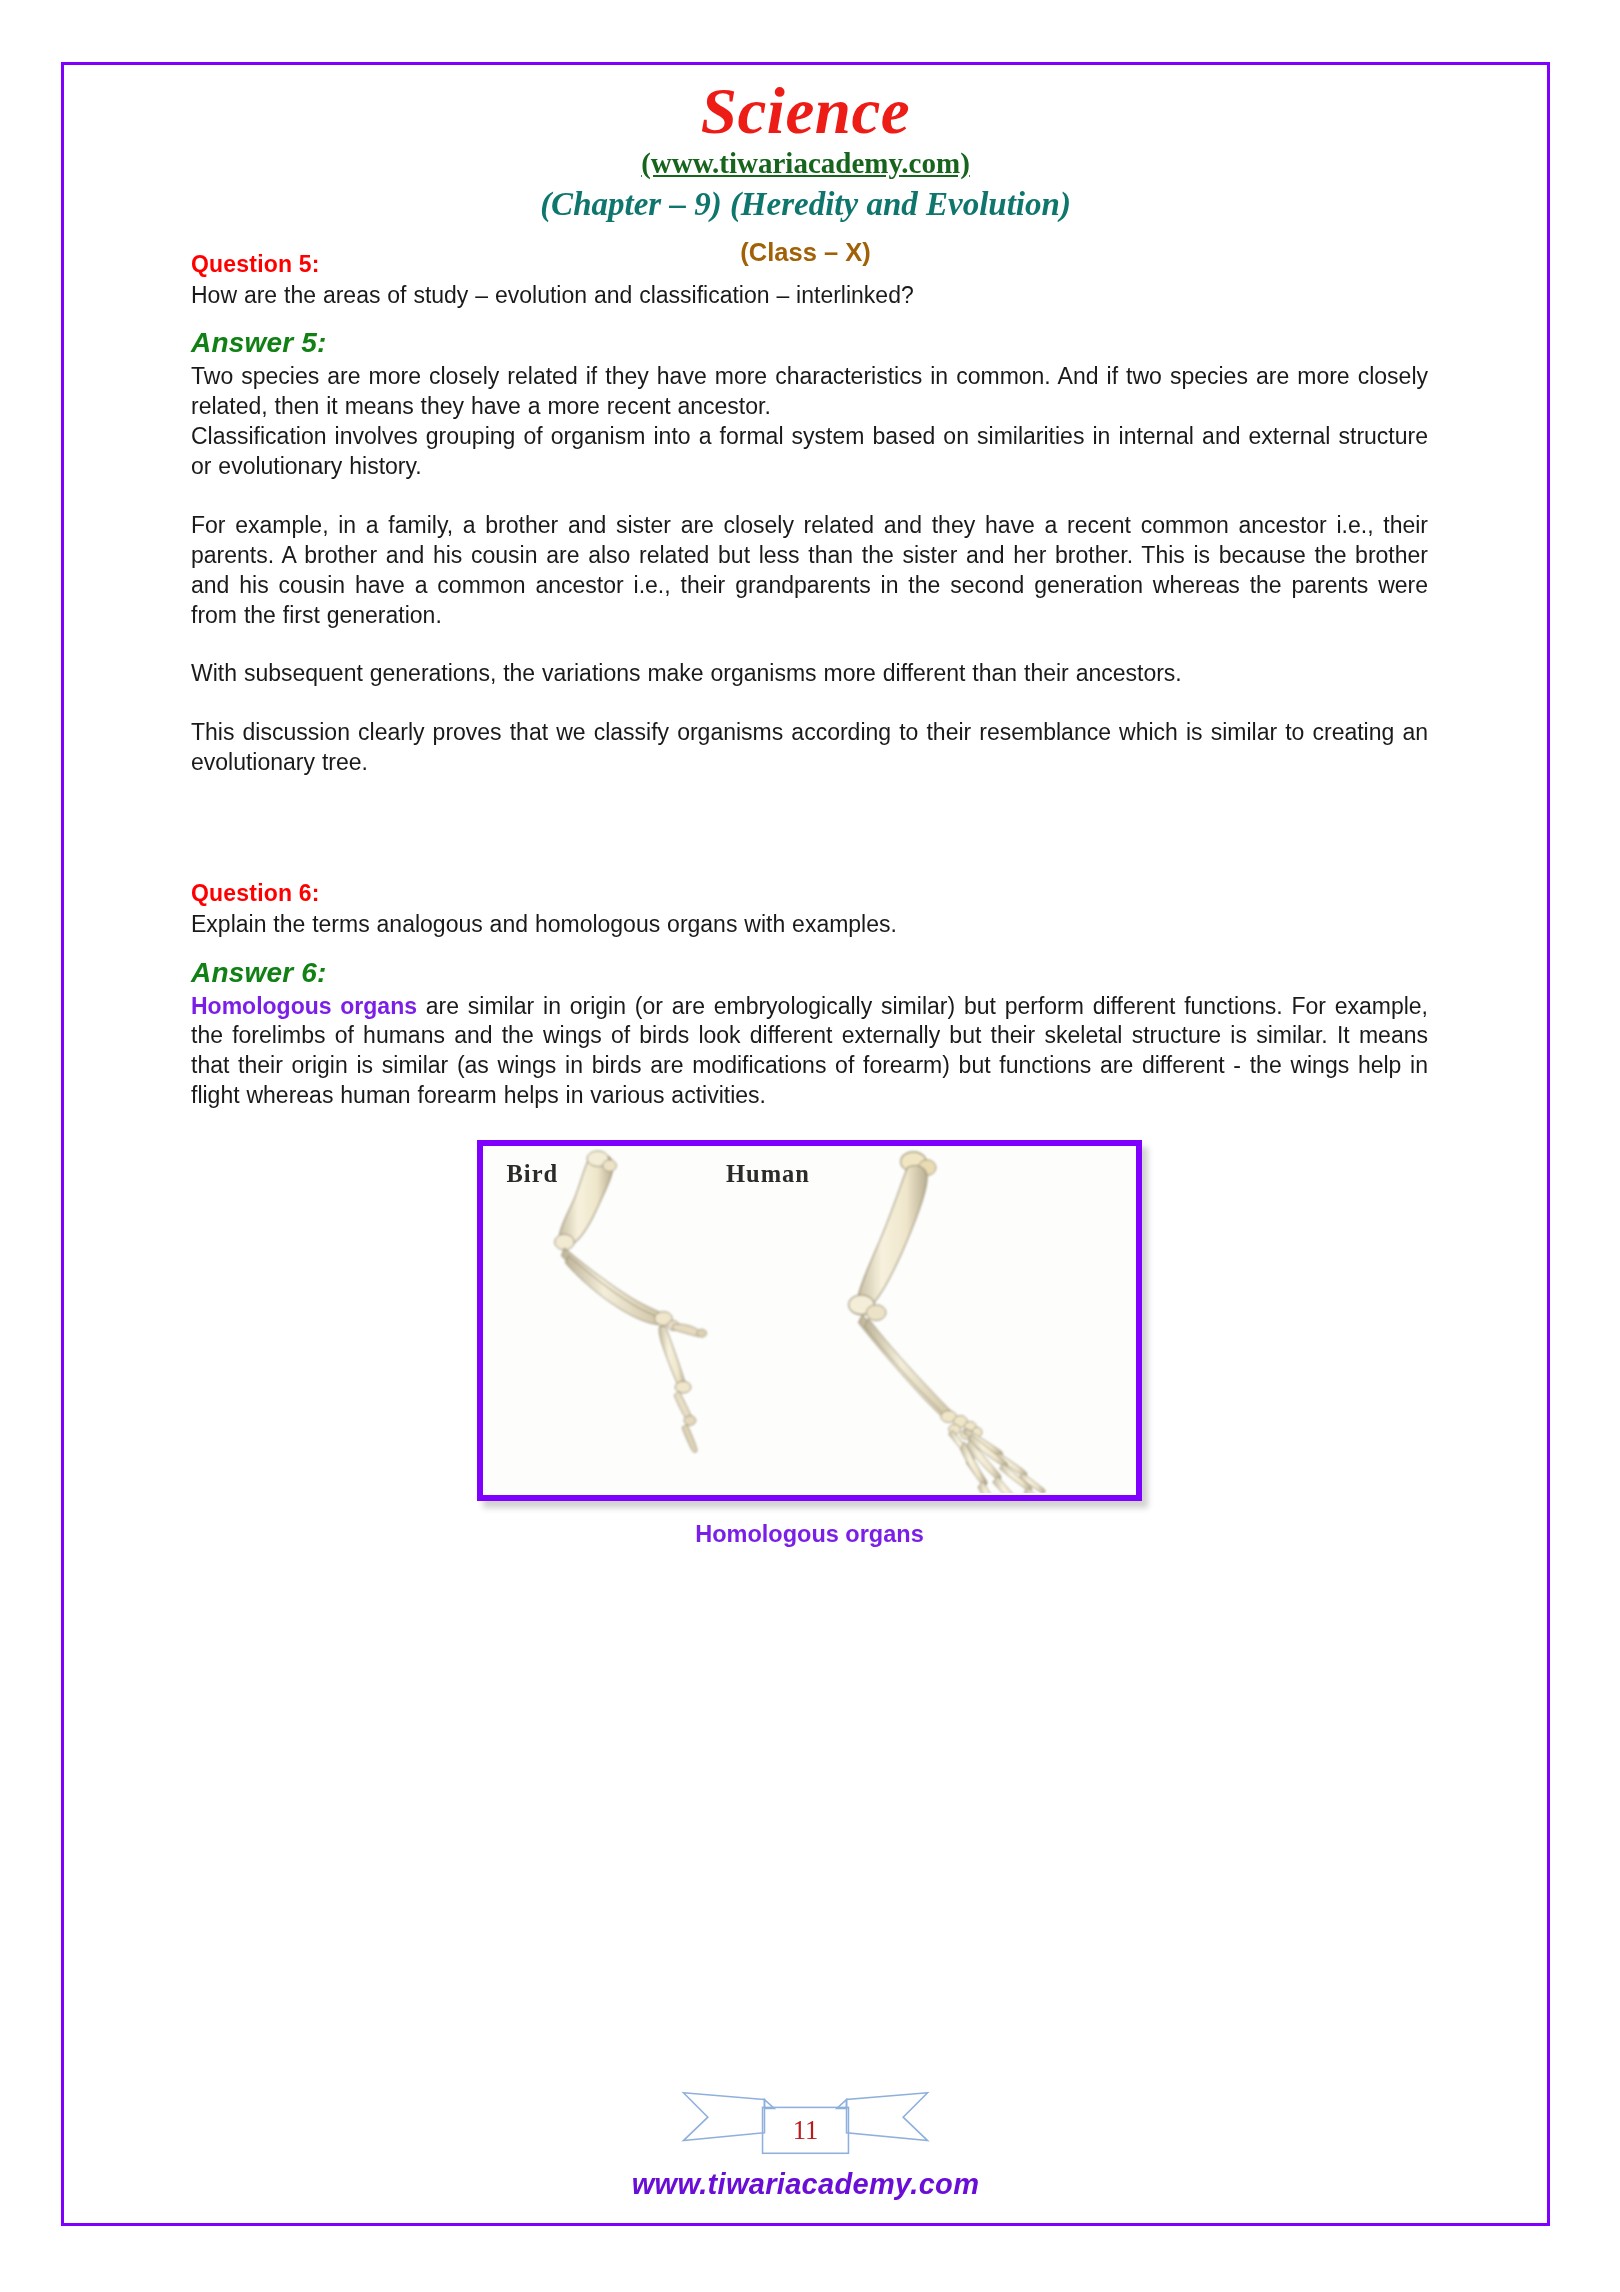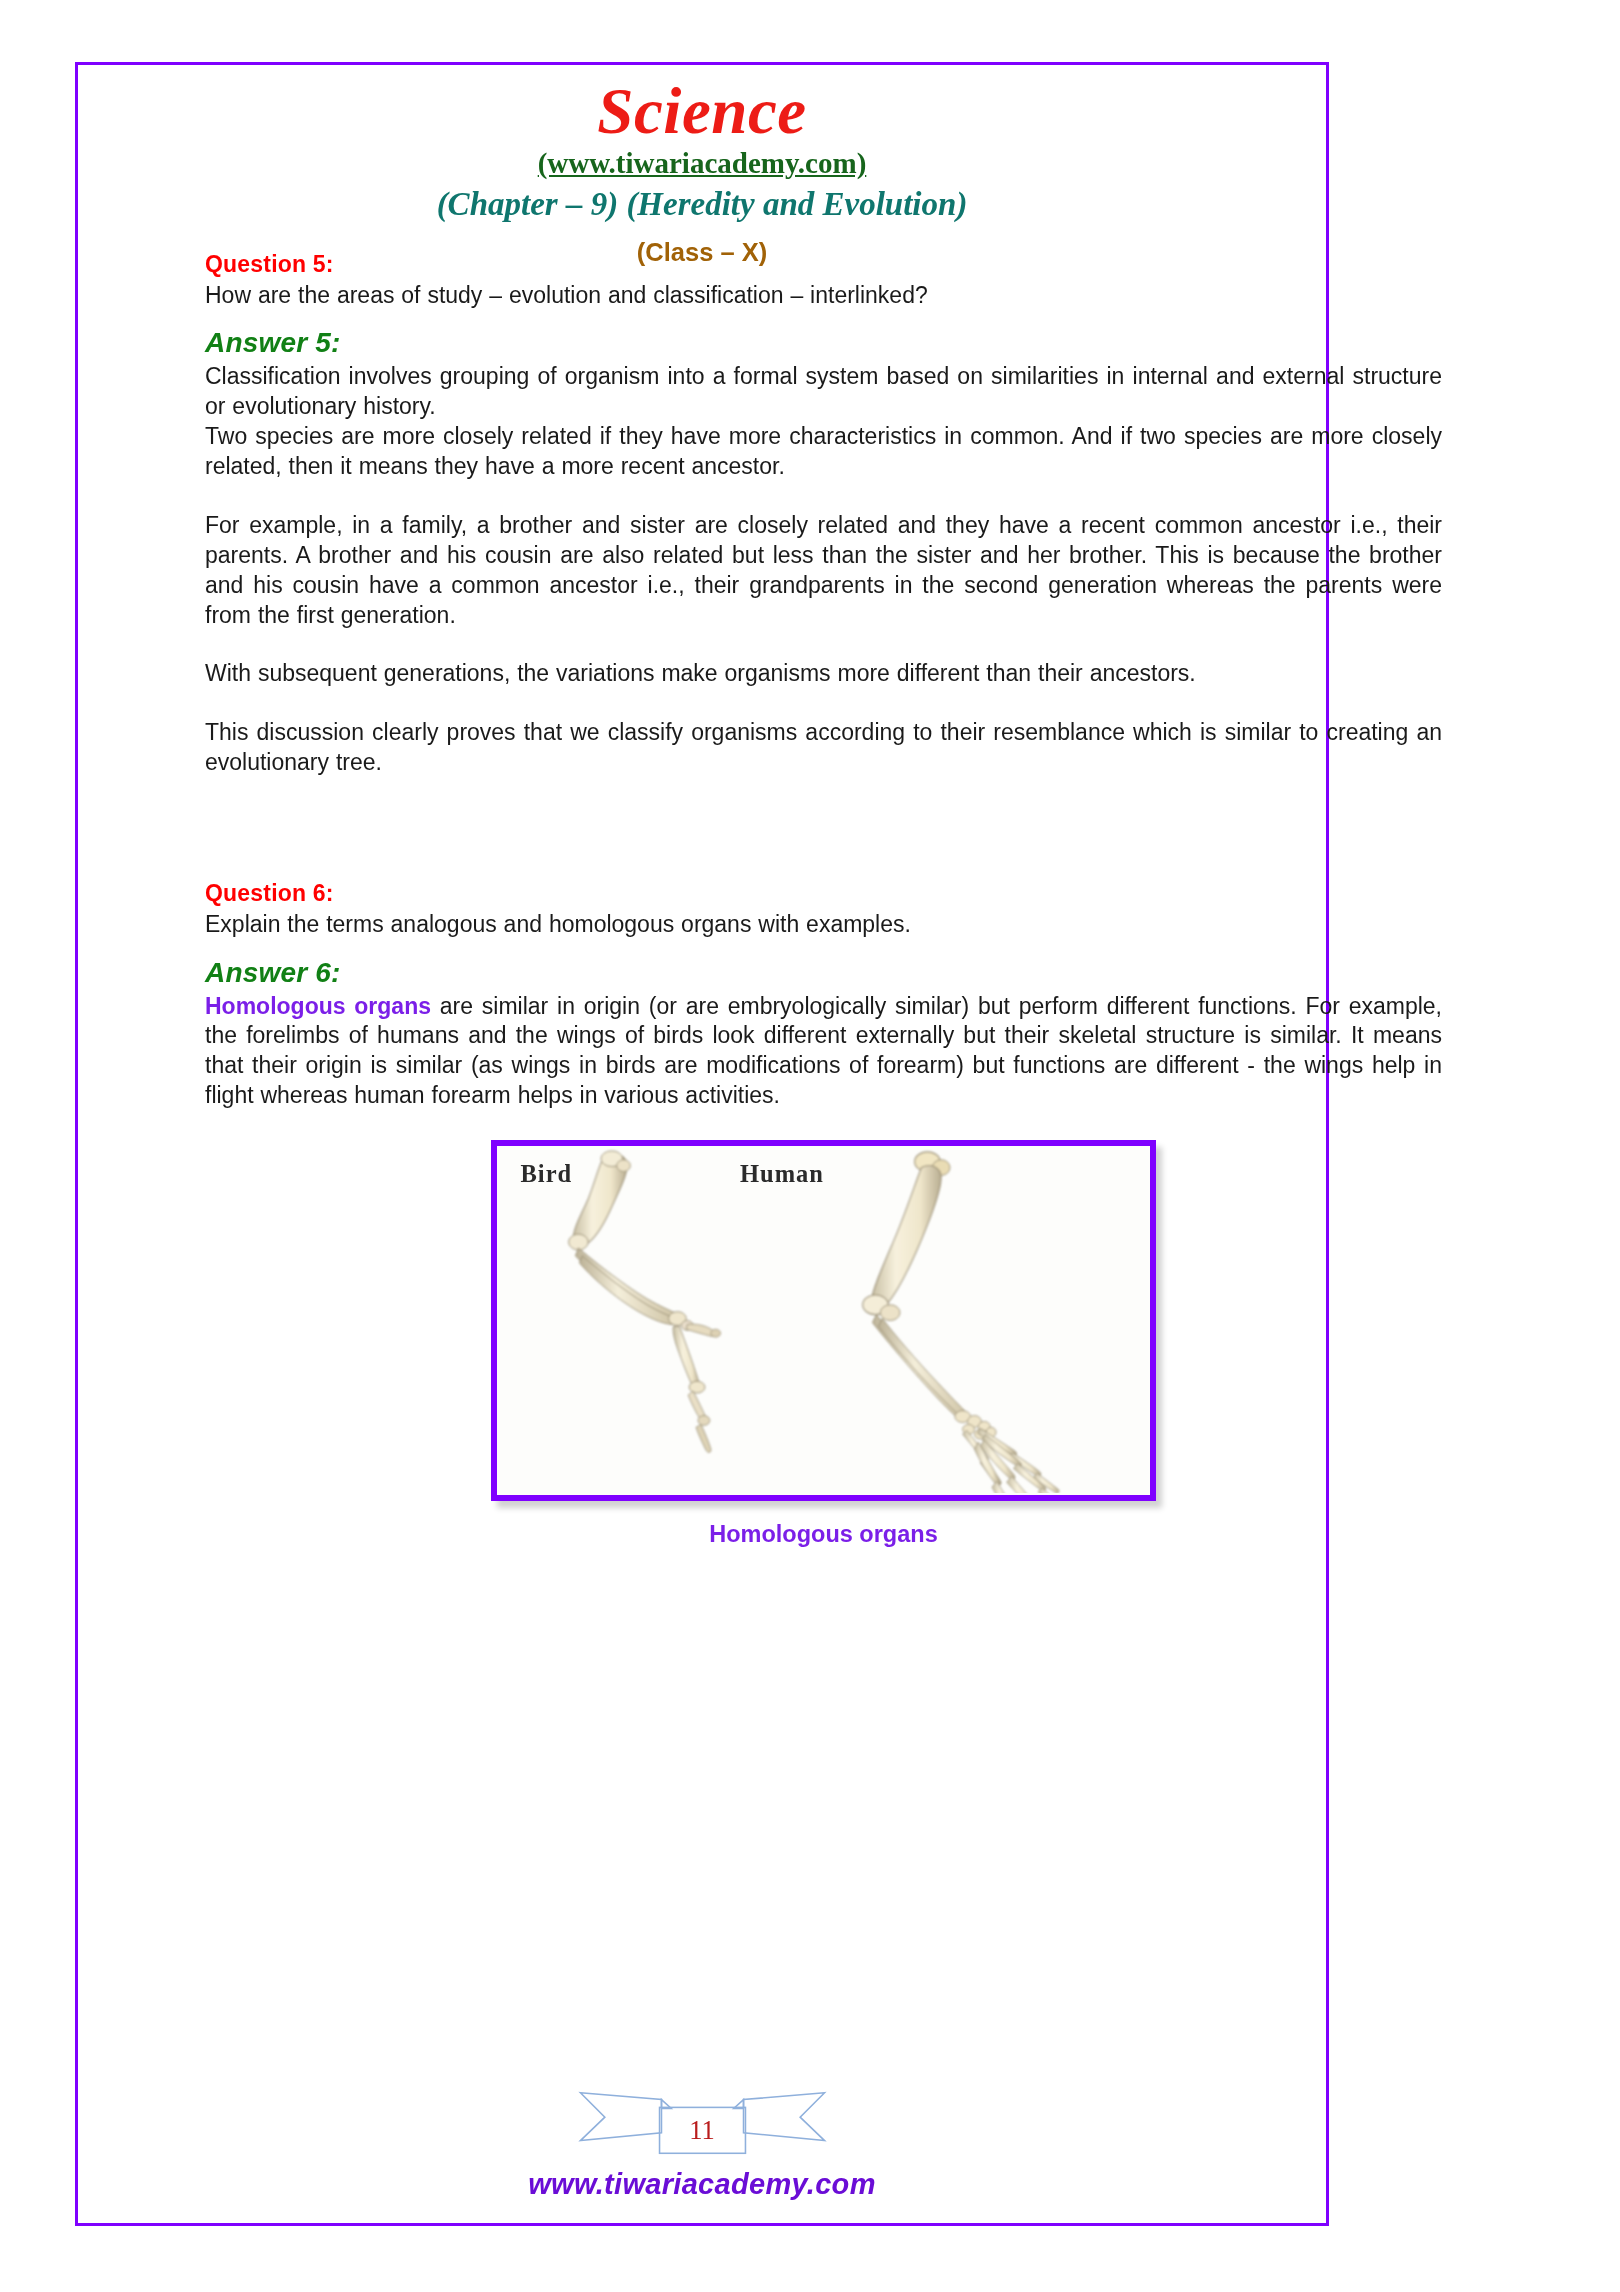--- a/index.html
+++ b/index.html
@@ -11,23 +11,23 @@
     width: 1620px;
     height: 2293px;
     position: relative;
     font-family: "Liberation Sans", sans-serif;
     overflow: hidden;
   }
 
   
   #page-frame {
     position: absolute;
-    left: 75px;
+    left: 61px;
     top: 62px;
-    width: 1254px;
+    width: 1489px;
     height: 2164px;
     border: 3.9px solid #7F00FF;
     box-sizing: border-box;
     background: #ffffff;
   }
 
   
   #doc-header {
     position: absolute;
     left: 0;
@@ -193,22 +193,22 @@
   </div>
 
   <div id="content">
 
     <div class="q-head">Question 5:</div>
     <div class="para nojust">How are the areas of study – evolution and classification – interlinked?</div>
 
     <div class="gap-sm"></div>
 
     <div class="a-head">Answer 5:</div>
+    <div class="para">Two species are more closely related if they have more characteristics in common. And if two species are more closely related, then it means they have a more recent ancestor.</div>
     <div class="para">Classification involves grouping of organism into a formal system based on similarities in internal and external structure or evolutionary history.</div>
-    <div class="para">Two species are more closely related if they have more characteristics in common. And if two species are more closely related, then it means they have a more recent ancestor.</div>
 
     <div class="gap-md"></div>
 
     <div class="para">For example, in a family, a brother and sister are closely related and they have a recent common ancestor i.e., their parents. A brother and his cousin are also related but less than the sister and her brother. This is because the brother and his cousin have a common ancestor i.e., their grandparents in the second generation whereas the parents were from the first generation.</div>
 
     <div class="gap-md"></div>
 
     <div class="para">With subsequent generations, the variations make organisms more different than their ancestors.</div>
 
     <div class="gap-md"></div>

